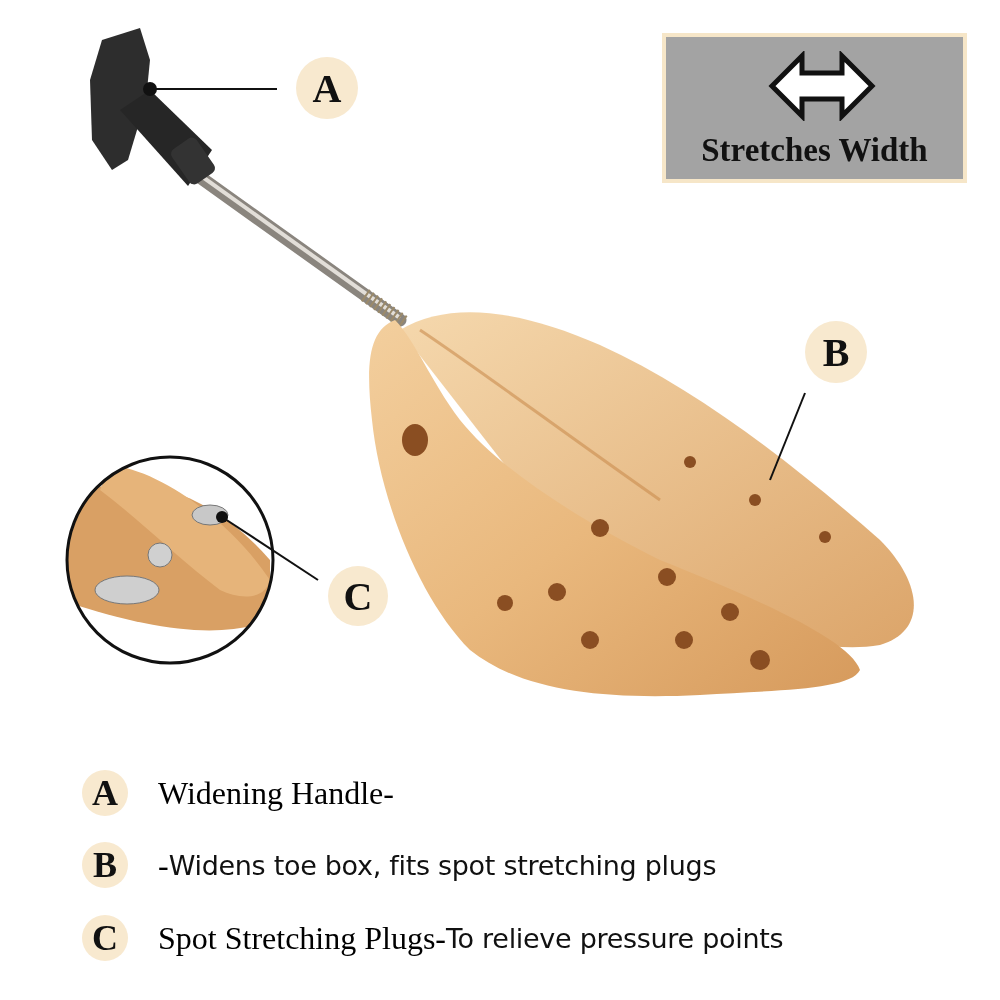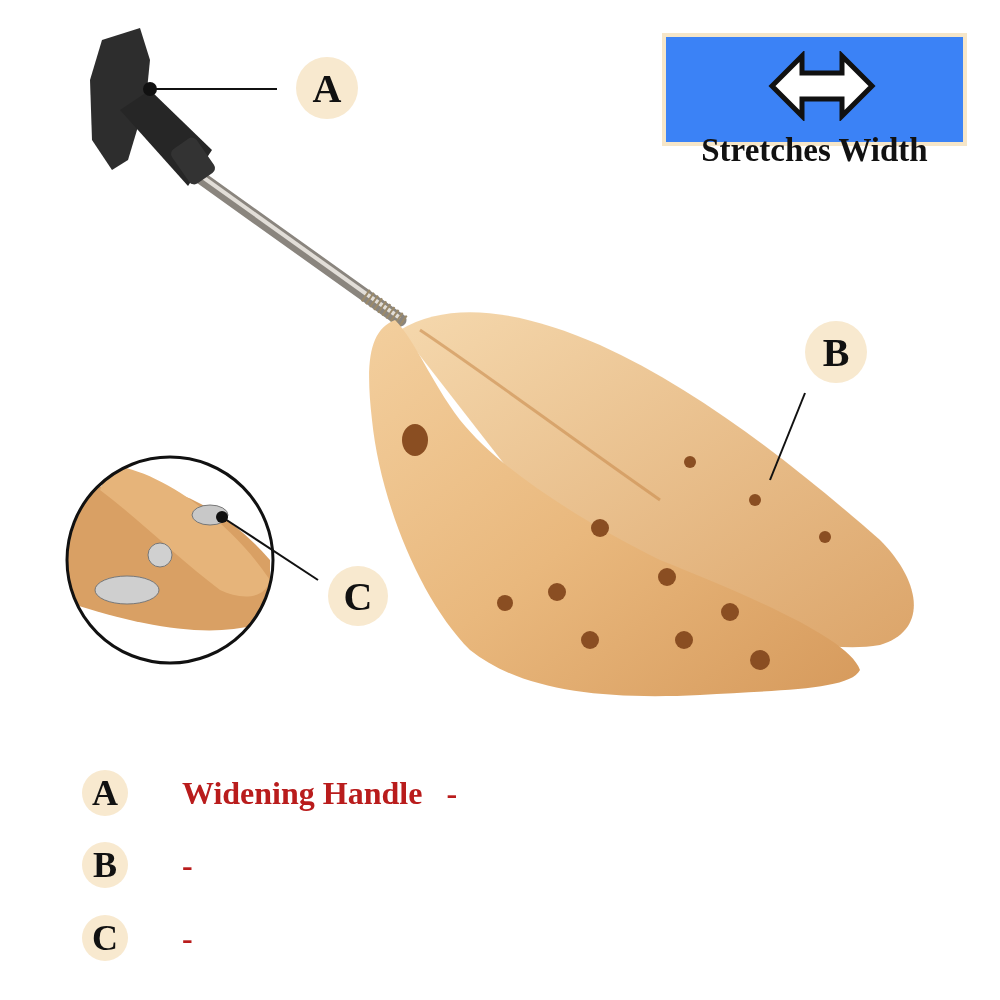--- a/index.html
+++ b/index.html
@@ -1,23 +1,23 @@
 <!DOCTYPE html>
 <html><head>
   <meta charset="utf-8">
   <style>
     html, body { margin:0; padding:0; }
     body { width:1000px; height:1000px; background:#ffffff; position:relative; overflow:hidden; font-family:"DejaVu Serif", serif; }
     .abs { position:absolute; }
     .badge { position:absolute; border-radius:50%; background:#f8e9cf; color:#111; font-family:"Liberation Serif", serif; font-weight:bold; display:flex; align-items:center; justify-content:center; }
-    .callout-box { left:662px; top:33px; width:305px; height:113px; border:4px solid #f6e6c8; box-sizing:border-box; background:#3b82f6;padding-left:6px; }
+    .callout-box { left:662px; top:33px; width:305px; height:150px; border:4px solid #f6e6c8; box-sizing:border-box; background:#a3a3a3;padding-left:6px; }
     .callout-box .label { position:absolute; left:0; right:0; top:95px; text-align:center; font-family:"Liberation Serif", serif; font-weight:bold; font-size:33px; color:#111; }
     .legend-row { position:absolute; left:82px; height:50px; display:flex; align-items:center; }
     .legend-row .lbadge { width:46px; height:46px; border-radius:50%; background:#f8e9cf; font-family:"Liberation Serif", serif; font-weight:bold; font-size:36px; display:flex; align-items:center; justify-content:center; color:#111; margin-right:30px; }
-    .legend-row .term { font-family:"Liberation Serif", serif; font-weight:bold; font-size:32px; color:#b91c1c;margin-left:24px; }
+    .legend-row .term { font-family:"Liberation Serif", serif; font-weight:normal; font-size:32px; color:#000000; }
     .legend-row .desc { font-family:"DejaVu Sans", sans-serif; font-size:27px; color:#111; letter-spacing:-0.3px; }
   </style>
 </head>
 <body>
 
 <svg class="abs" style="left:0;top:0" width="1000" height="760" viewBox="0 0 1000 760">
   <defs>
     <linearGradient id="wood" x1="0" y1="0" x2="1" y2="1">
       <stop offset="0" stop-color="#f3cf9e"></stop>
       <stop offset="0.5" stop-color="#e9b87d"></stop>
@@ -103,17 +103,20 @@
 </div>
 
 <div class="legend-row" style="top:768px;">
   <div class="lbadge">A</div>
   <span class="term">Widening Handle</span>
   <span class="term">-</span>
 </div>
 <div class="legend-row" style="top:840px;">
   <div class="lbadge">B</div>
   <span class="term">-</span>
+  <span class="desc"> Widens toe box, fits spot stretching plugs</span>
 </div>
 <div class="legend-row" style="top:913px;">
   <div class="lbadge">C</div>
+  <span class="term">Spot Stretching Plugs</span>
   <span class="term">-</span>
+  <span class="desc"> To relieve pressure points</span>
 </div>
 
 </body></html>

